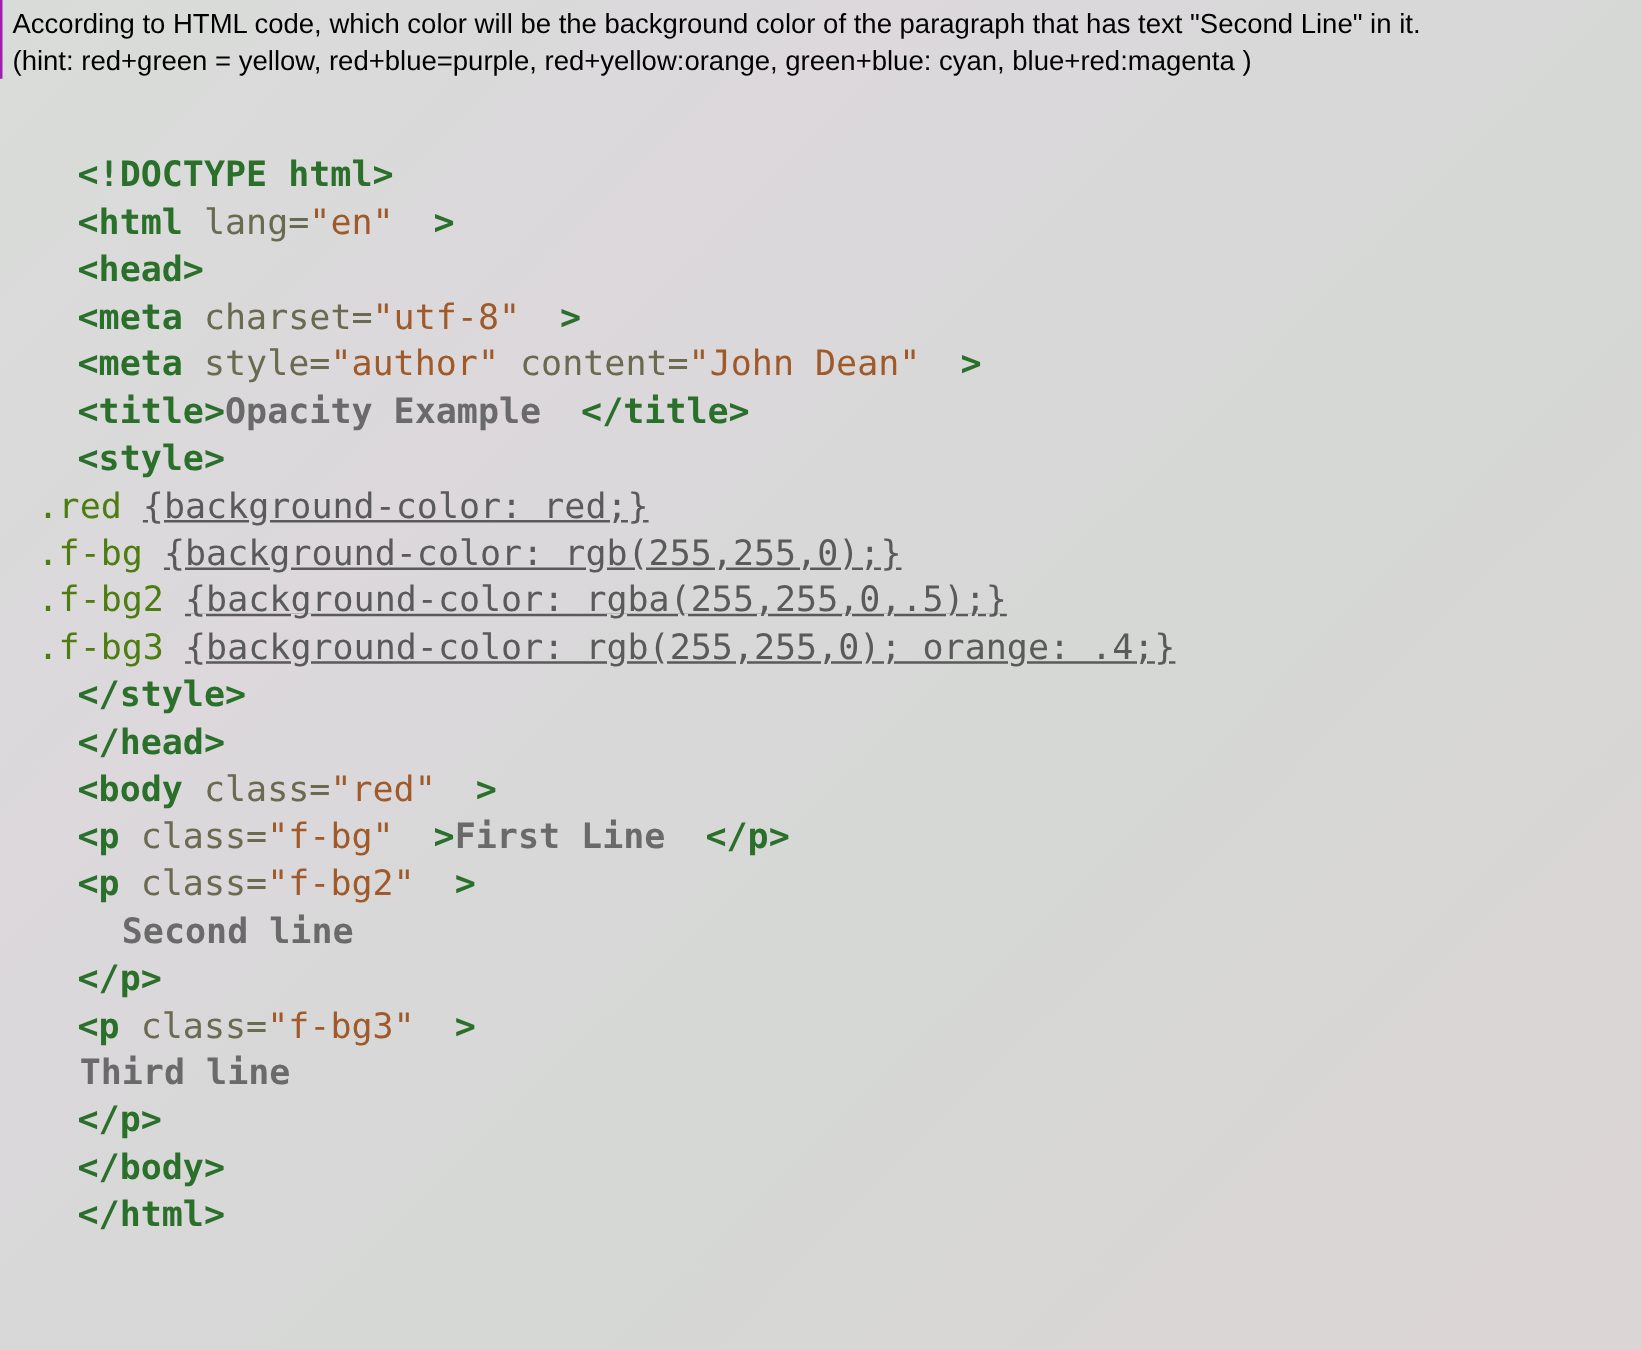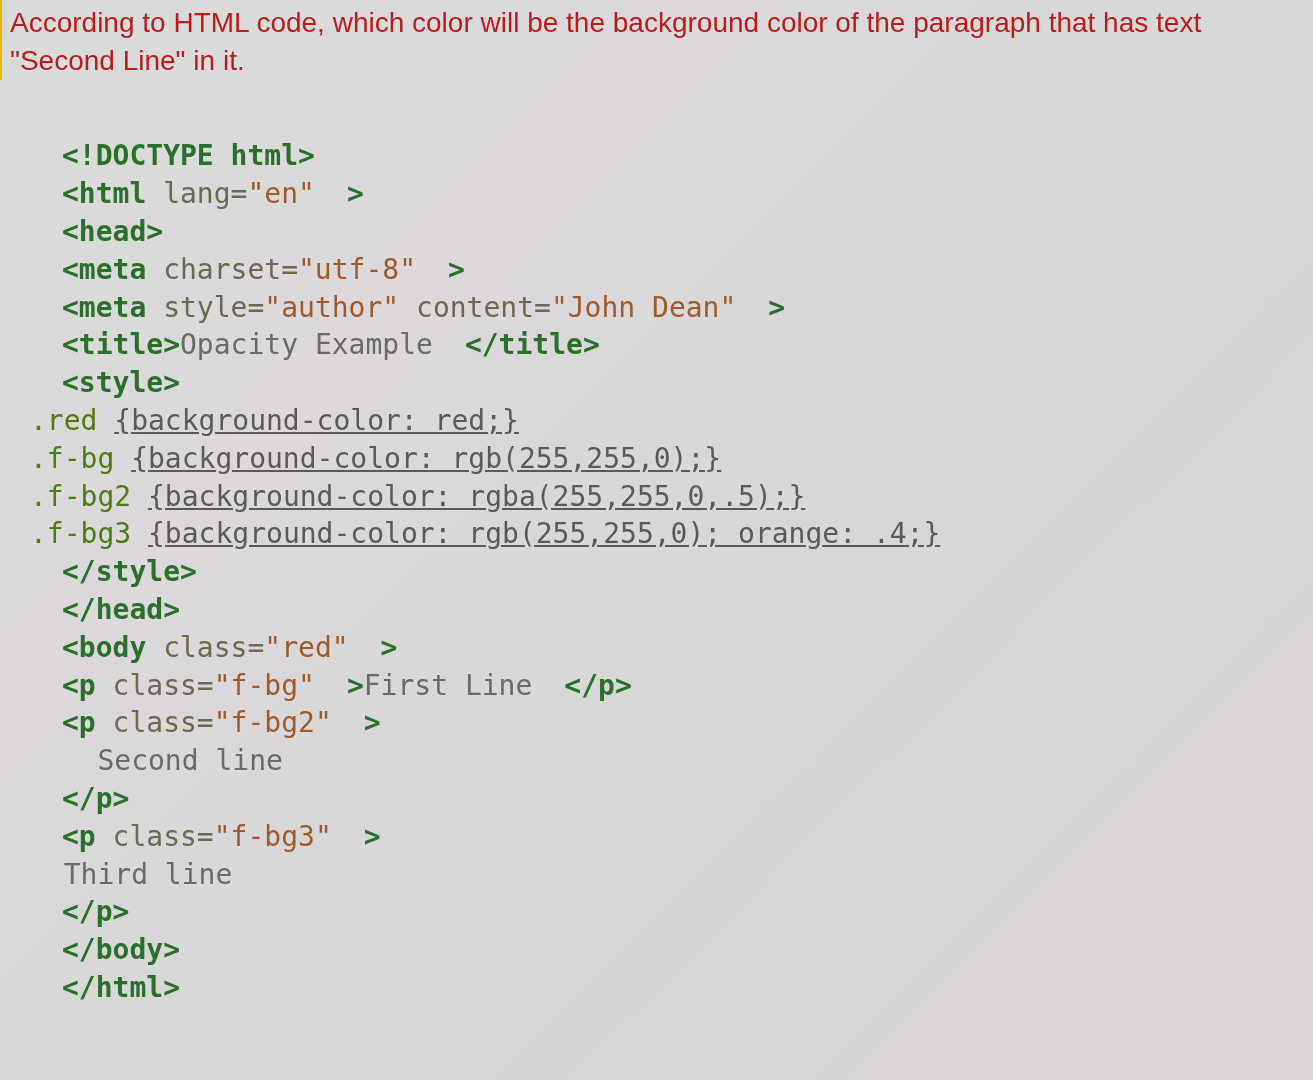--- a/index.html
+++ b/index.html
@@ -8,46 +8,47 @@
     width: 1313px;
     height: 1080px;
     overflow: hidden;
   }
   body {
     background: linear-gradient(135deg, #d8dcd8 0%, #dcd8dc 30%, #d5d8d5 60%, #dcd5d5 100%);
     font-family: Arial, Helvetica, sans-serif;
   }
   .question {
     padding: 4px 8px 0 8px;
-    font-size: 28px;
-    color: #b91c1c;
+    font-size: 22px;
+    color: #000000;
     line-height: 1.35;
-    border-left: 2px solid #eab308;
+    border-left: 2px solid #a21caf;
   }
   .code-block {
     padding: 20px 30px 10px 30px;
     font-family: "DejaVu Sans Mono", "Liberation Mono", Consolas, monospace;
     font-size: 28px;
     line-height: 1.35;
     white-space: pre;
     color: #333;
   }
   
   .tag { color: #2a6f2a; font-weight: bold; margin-left: 32px; }
   .attrn { color: #6a6a50; margin-top: 40px; }
   .attrv { color: #a05a2a; }
-  .txt  { color: #6a6a6a; }
+  .txt  { color: #6a6a6a; font-weight: bold; }
   .sel  { color: #4d7c0f; }
   .prop { color: #5a5a5a; text-decoration: underline; }
 </style>
 </head>
 <body>
 
 <div class="question">
   <div>According to HTML code, which color will be the background color of the paragraph that has text "Second Line" in it.</div>
+  <div>(hint: red+green = yellow, red+blue=purple, red+yellow:orange, green+blue: cyan, blue+red:magenta   )</div>
 </div>
 
 <div class="code-block">
 <span class="tag">&lt;!DOCTYPE html&gt;</span>
 <span class="tag">&lt;html</span> <span class="attrn">lang=</span><span class="attrv">"en"</span><span class="tag">&gt;</span>
 <span class="tag">&lt;head&gt;</span>
 <span class="tag">&lt;meta</span> <span class="attrn">charset=</span><span class="attrv">"utf-8"</span><span class="tag">&gt;</span>
 <span class="tag">&lt;meta</span> <span class="attrn">style=</span><span class="attrv">"author"</span> <span class="attrn">content=</span><span class="attrv">"John Dean"</span><span class="tag">&gt;</span>
 <span class="tag">&lt;title&gt;</span><span class="txt">Opacity Example</span><span class="tag">&lt;/title&gt;</span>
 <span class="tag">&lt;style&gt;</span>

